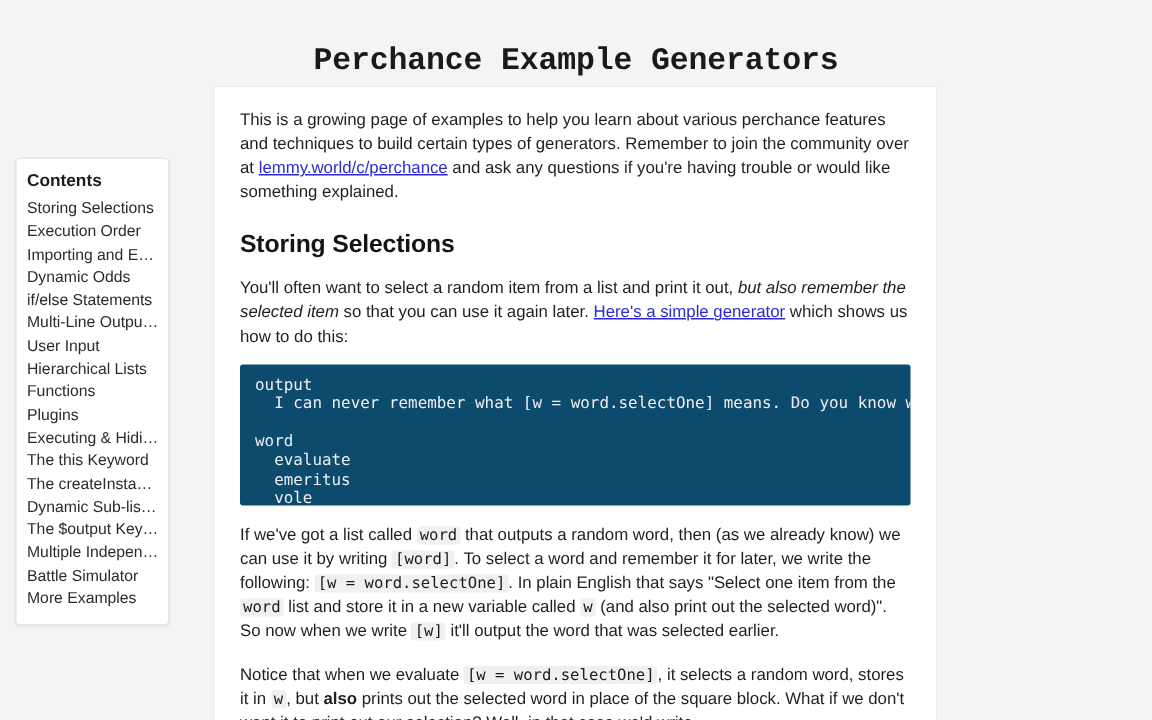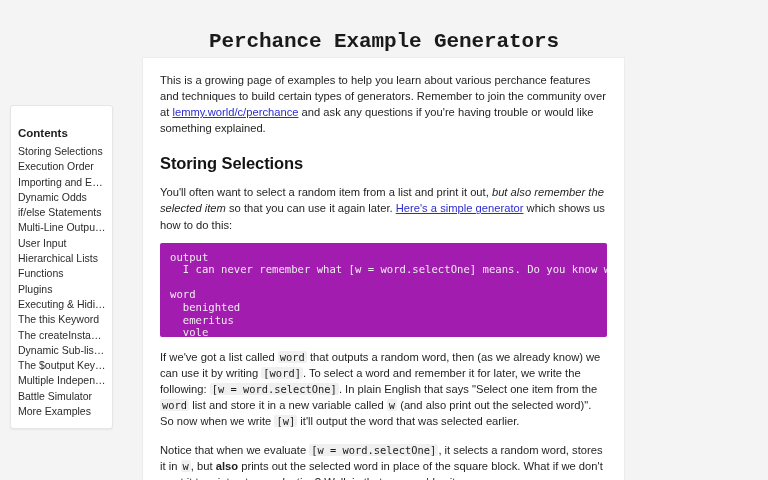--- a/index.html
+++ b/index.html
@@ -49,21 +49,20 @@
     box-shadow: 0 1px 2px rgba(0,0,0,0.06);
     padding: 8px 5px 9px 7px;
     box-sizing: border-box;
   }
   .sidebar-heading {
     font-size: 11.5px;
     font-weight: bold;
     color: #1c1c1c;
     margin-bottom: 4px;
     line-height: 14px;
-    margin-top: 12px;
   }
   .sidebar-list {
     list-style: none;
     margin: 0;
     padding: 0;
   }
   .sidebar-item {
     display: block;
     font-size: 10.5px;
     line-height: 15.3px;
@@ -121,21 +120,21 @@
     font-size: 10.4px;
     background: #f0f0f0;
     border-radius: 2px;
     padding: 0 2px;
     color: #1a1a1a;
     white-space: pre;
   }
 
   
   .code-block {
-    background: #a21caf;
+    background: #0c4a6e;
     color: #eeeeee;
     font-family: "DejaVu Sans Mono", monospace;
     font-size: 10.6px;
     line-height: 12.6px;
     padding: 8px 0 10px 10px;
     margin: 0 0 12px 0;
     border-radius: 2px;
     white-space: pre;
     overflow: hidden;
     height: 94px;
@@ -177,21 +176,21 @@
   </nav>
 
   <main class="content-card">
 
     <p class="body-text"><span>This is a growing page of examples to help you learn about various perchance features and techniques to build certain types of generators. Remember to join the community over at </span><a class="inline-link" href="#">lemmy.world/c/perchance</a><span> and ask any questions if you're having trouble or would like something explained.</span></p>
 
     <h2 class="section-heading">Storing Selections</h2>
 
     <p class="body-text tight"><span>You'll often want to select a random item from a list and print it out, </span><em class="emphasis">but also remember the selected item</em><span> so that you can use it again later. </span><a class="inline-link" href="#">Here's a simple generator</a><span> which shows us how to do this:</span></p>
 
-    <div class="code-block"><span class="code-line">output</span><span class="code-line">  I can never remember what [w = word.selectOne] means. Do you know what [</span><span class="code-blank"></span><span class="code-line">word</span><span class="code-line">  benighted</span><span class="code-line">  emeritus</span><span class="code-line">  vole</span></div>
+    <div class="code-block"><span class="code-line">output</span><span class="code-line">  I can never remember what [w = word.selectOne] means. Do you know what [</span><span class="code-blank"></span><span class="code-line">word</span><span class="code-line">  evaluate</span><span class="code-line">  emeritus</span><span class="code-line">  vole</span></div>
 
     <p class="body-text"><span>If we've got a list called </span><code class="inline-code">word</code><span> that outputs a random word, then (as we already know) we can use it by writing </span><code class="inline-code">[word]</code><span>. To select a word and remember it for later, we write the following: </span><code class="inline-code">[w = word.selectOne]</code><span>. In plain English that says "Select one item from the </span><code class="inline-code">word</code><span> list and store it in a new variable called </span><code class="inline-code">w</code><span> (and also print out the selected word)". So now when we write </span><code class="inline-code">[w]</code><span> it'll output the word that was selected earlier.</span></p>
 
     <p class="body-text"><span>Notice that when we evaluate </span><code class="inline-code">[w = word.selectOne]</code><span>, it selects a random word, stores it in </span><code class="inline-code">w</code><span>, but </span><strong class="strong">also</strong><span> prints out the selected word in place of the square block. What if we don't want it to print out our selection? Well, in that case we'd write </span></p>
 
   </main>
 
 </div>
 
 </body></html>

